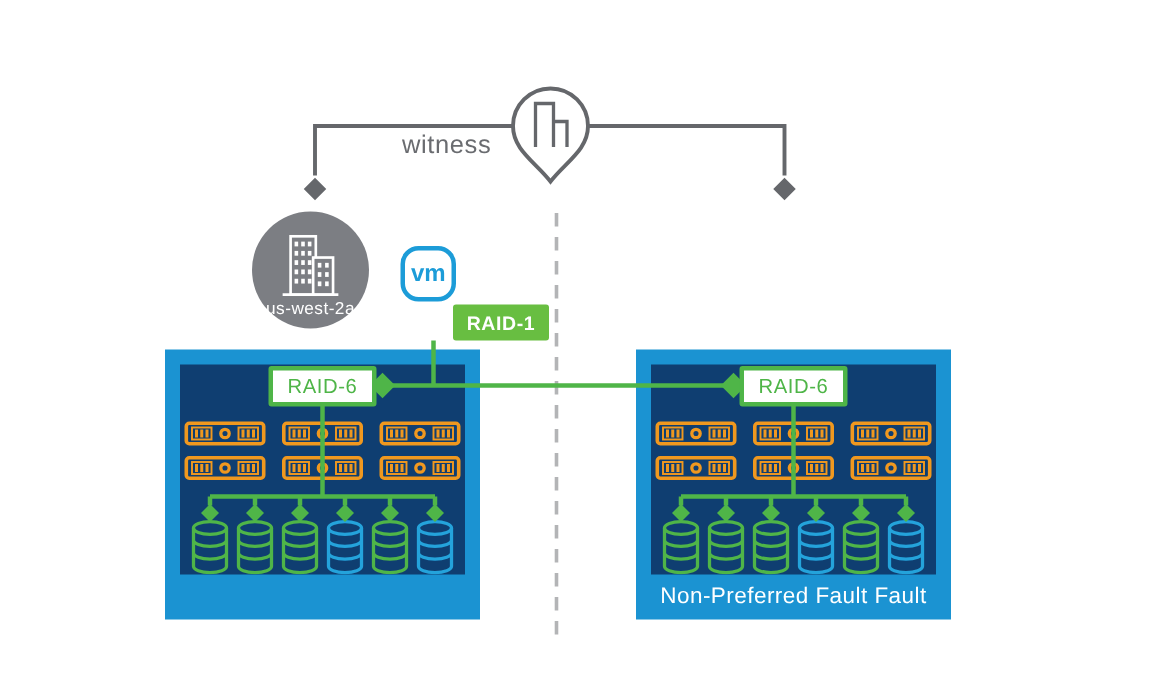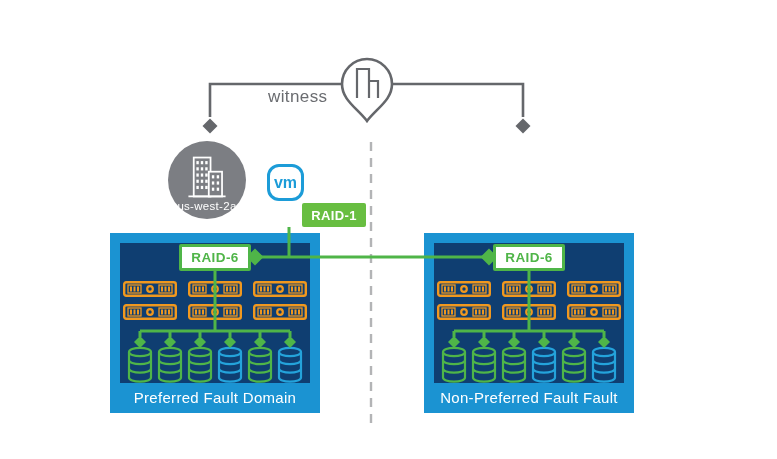--- a/index.html
+++ b/index.html
@@ -34,21 +34,21 @@
   .vm-box{position:absolute;left:267px;top:164px;width:31px;height:31px;background:#fff;
           border:3px solid var(--vm_blue);border-radius:12px;display:flex;align-items:center;
           justify-content:center;color:var(--vm_blue);font-weight:bold;font-size:16px;z-index:4;}
 
   
   .raid1{position:absolute;left:257px;top:203px;width:64px;height:24px;background:var(--raid1_green);
          border-radius:2px;color:#fff;font-size:13px;font-weight:bold;letter-spacing:.4px;
          display:flex;align-items:center;justify-content:center;z-index:4;margin-left:45px;}
   .raid6{position:absolute;top:244px;width:72px;height:27px;background:#fff;box-sizing:border-box;
          border:3px solid var(--green);border-radius:2px;color:var(--green);font-size:13.5px;
-         font-weight:bold;letter-spacing:.4px;display:flex;align-items:center;justify-content:center;z-index:4;}
+         font-weight:normal;letter-spacing:.4px;display:flex;align-items:center;justify-content:center;z-index:4;}
 
   
   .domain{position:absolute;top:233px;width:210px;height:180px;background:var(--box_blue);z-index:2;}
   .domain-inner{position:absolute;left:10px;top:10px;width:190px;height:140px;background:var(--navy);}
   .domain-label{position:absolute;left:0;bottom:0;width:100%;height:30px;line-height:30px;
                 text-align:center;color:#ffffff;font-size:15px;letter-spacing:.3px;}
   .srv{color:var(--orange);}
   .disk-green{color:var(--green);}
   .disk-blue{color:var(--disk_blue);}
 </style>
@@ -140,21 +140,20 @@
         <g class="green-diamond">
           <path d="M20,93 l6,6 -6,6 -6,-6 Z"></path>
             <path d="M50,93 l6,6 -6,6 -6,-6 Z"></path>
             <path d="M80,93 l6,6 -6,6 -6,-6 Z"></path>
           <path d="M110,93 l6,6 -6,6 -6,-6 Z"></path>
             <path d="M140,93 l6,6 -6,6 -6,-6 Z"></path>
             <path d="M170,93 l6,6 -6,6 -6,-6 Z"></path>
         </g>
       </svg>
     </div>
-    <div class="domain-label">Preferred Fault Domain</div>
   </div>
 
   <div class="domain" style="left:424px">
     <div class="domain-inner">
       <svg width="190" height="140" viewBox="0 0 190 140">
         <use href="#disk" class="disk disk-green" x="7" y="104"></use>
         <use href="#disk" class="disk disk-green" x="37" y="104"></use>
         <use href="#disk" class="disk disk-green" x="67" y="104"></use>
         <use href="#disk" class="disk disk-blue" x="97" y="104"></use>
         <use href="#disk" class="disk disk-green" x="127" y="104"></use>

